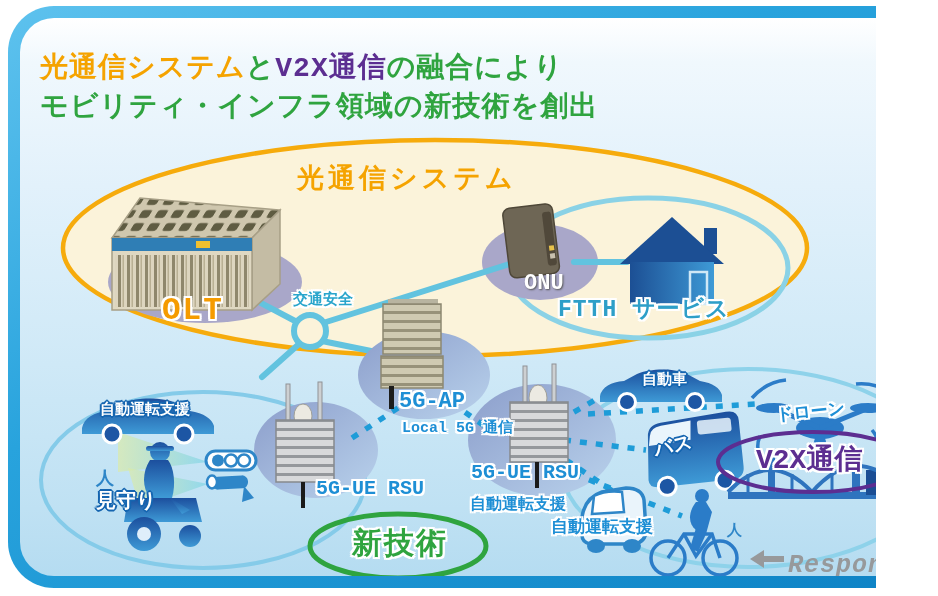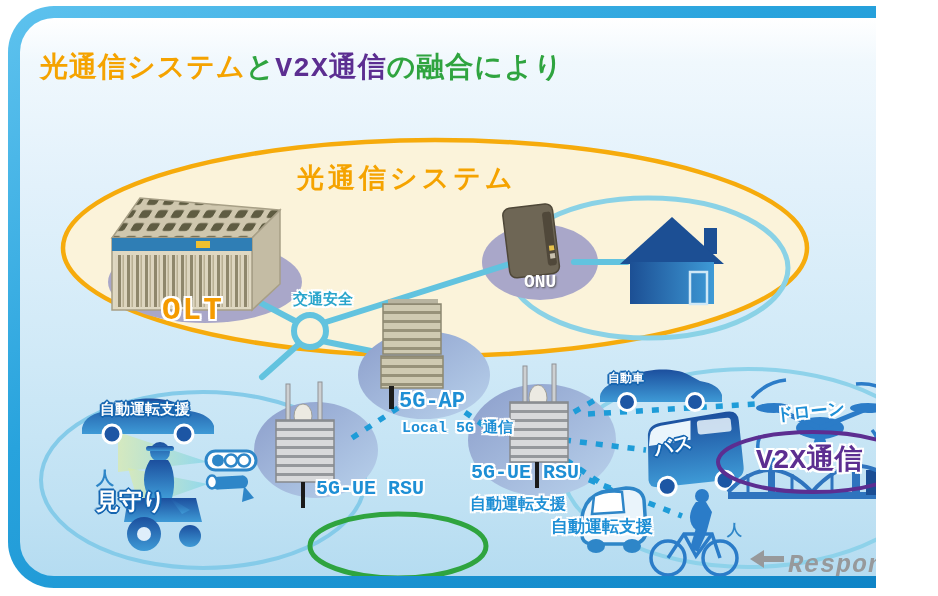--- a/index.html
+++ b/index.html
@@ -242,37 +242,40 @@
 
       <g fill="#97999b">
         <rect x="762" y="556" width="22" height="6"></rect>
         <polygon points="764,550 764,568 750,559"></polygon>
       </g>
     </svg>
 
     <div class="title-line" style="top:48px">
       <span style="color:#F5A300">光通信システム</span><span style="color:#2FA43F">と</span><span style="color:#5C2E91">V2X通信</span><span style="color:#2FA43F">の融合により</span>
     </div>
+    <div class="title-line" style="top:87px;color:#2FA43F">モビリティ・インフラ領域の新技術を創出</div>
 
     <div class="lbl" style="left:297px;top:167px;font-size:27px;letter-spacing:4px;color:#F5A300">光通信システム</div>
     <div class="lbl ow" style="left:162px;top:295px;font-size:31px;color:#F59B00;letter-spacing:2px">OLT</div>
     <div class="lbl ow" style="left:293px;top:293px;font-size:15px;color:#29a5cc">交通安全</div>
-    <div class="lbl" style="left:524px;top:273px;font-size:18px;color:#fff;text-shadow:1px 1px 2px #555">ONU</div>
+    <div class="lbl" style="left:524px;top:273px;font-size:22px;color:#fff;text-shadow:1px 1px 2px #555">ONU</div>
+    <div class="lbl ow" style="left:558px;top:299px;font-size:23px;color:#2e9fc8;letter-spacing:1px">FTTH サービス</div>
 
     <div class="lbl ow" style="left:399px;top:391px;font-size:22px;color:#1e8fd5">5G-AP</div>
     <div class="lbl ow" style="left:402px;top:421px;font-size:15px;color:#1e8fd5">Local 5G 通信</div>
     <div class="lbl ow" style="left:316px;top:479px;font-size:20px;color:#1e8fd5">5G-UE RSU</div>
     <div class="lbl ow" style="left:471px;top:463px;font-size:20px;color:#1e8fd5">5G-UE RSU</div>
 
     <div class="lbl ob" style="left:100px;top:403px;font-size:15px;color:#fff">自動運転支援</div>
-    <div class="lbl ob" style="left:96px;top:492px;font-size:23px;color:#fff">見守り</div>
+    <div class="lbl ob" style="left:96px;top:492px;font-size:20px;color:#fff">見守り</div>
     <div class="lbl" style="left:96px;top:470px;font-size:18px;color:#2e86c8">人</div>
 
-
-    <div class="lbl ob" style="left:608px;top:373px;font-size:12px;color:#fff">自動車</div>
+    <div class="lbl ow" style="left:352px;top:530px;font-size:30px;color:#2fa43f;letter-spacing:2px">新技術</div>
+
+    <div class="lbl ob" style="left:642px;top:373px;font-size:15px;color:#fff">自動車</div>
     <div class="lbl ow" style="left:776px;top:404px;font-size:17px;color:#1e8fd5;transform:rotate(-6deg)">ドローン</div>
     <div class="lbl ob" style="left:654px;top:438px;font-size:19px;color:#fff;transform:rotate(-14deg)">バス</div>
     <div class="lbl ow" style="left:756px;top:447px;font-size:28px;color:#5c2e91">V2X通信</div>
     <div class="lbl ow" style="left:470px;top:497px;font-size:16px;color:#1e8fd5">自動運転支援</div>
     <div class="lbl ow" style="left:551px;top:519px;font-size:17px;color:#1e8fd5">自動運転支援</div>
     <div class="lbl" style="left:727px;top:524px;font-size:15px;color:#2e86c8">人</div>
 
     <div class="lbl" style="left:788px;top:553px;font-size:25px;color:#97999b;font-style:italic;letter-spacing:1px">Response.</div>
 
    </div>

